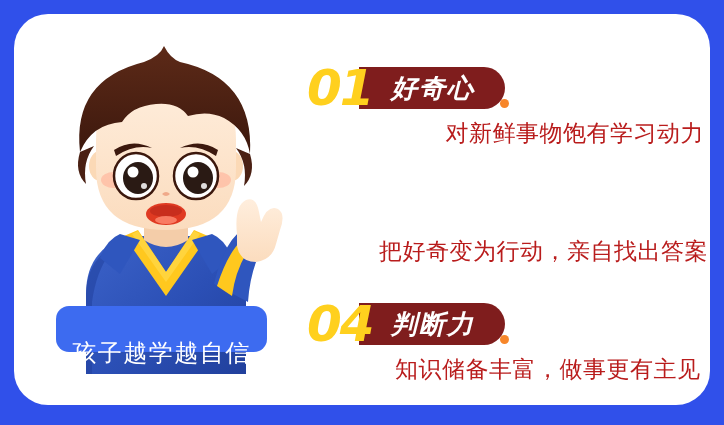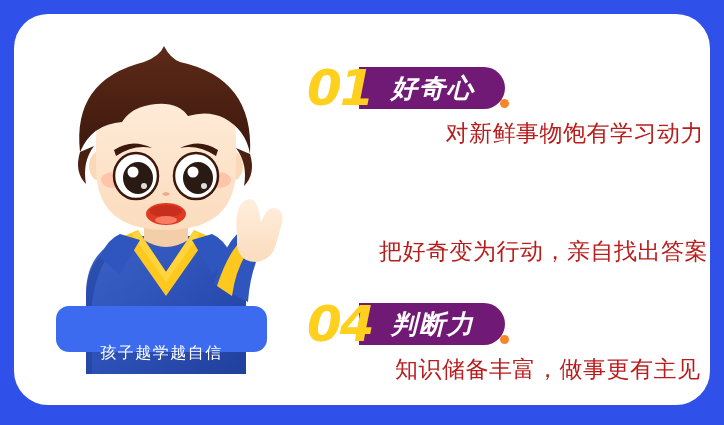--- a/index.html
+++ b/index.html
@@ -54,21 +54,21 @@
     width: 211px;
     height: 46px;
     background: #3d6bf0;
     border-radius: 13px;
     display: flex;
     align-items: center;
     justify-content: center;
   }
   #badge .badge-text {
     color: #ffffff;
-    font-size: 16px;
+    font-size: 24px;
     font-weight: 500;
     letter-spacing: 1.5px;
     line-height: 1;
     white-space: nowrap;
     margin-top: 48px;
   }
 
   
   #features {
     position: absolute;
@@ -102,21 +102,21 @@
     margin-left: 8px;
   }
 
   
   .feature-pill {
     position: absolute;
     left: 60px;
     top: 7px;
     height: 42px;
     padding: 0 30px 0 32px;
-    background: #701a75;
+    background: #7f1d1d;
     border-radius: 0 21px 21px 0;
     display: flex;
     align-items: center;
     z-index: 2;
   }
   .feature-pill-text {
     color: #ffffff;
     font-size: 26px;
     font-weight: bold;
     font-style: italic;

